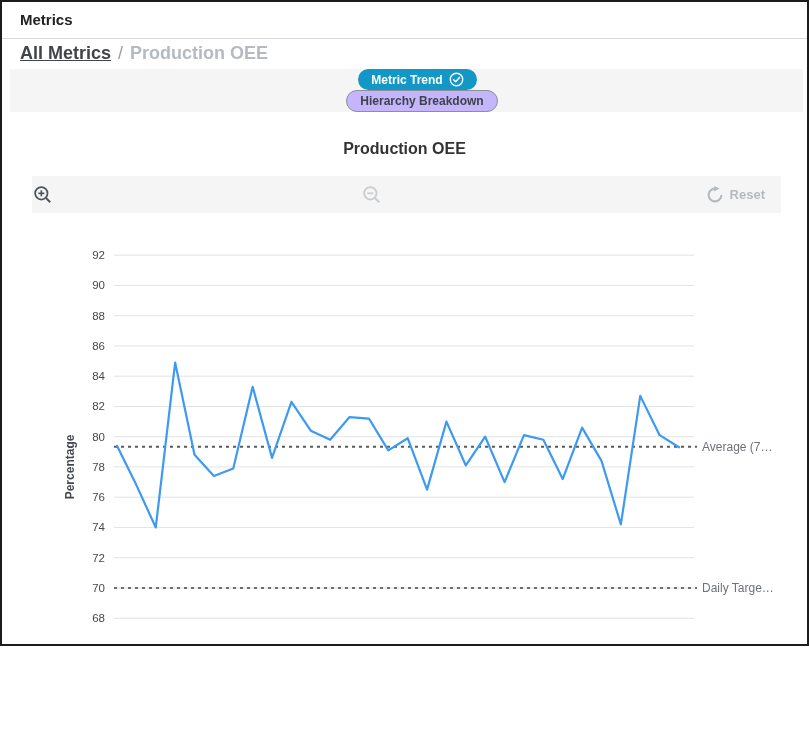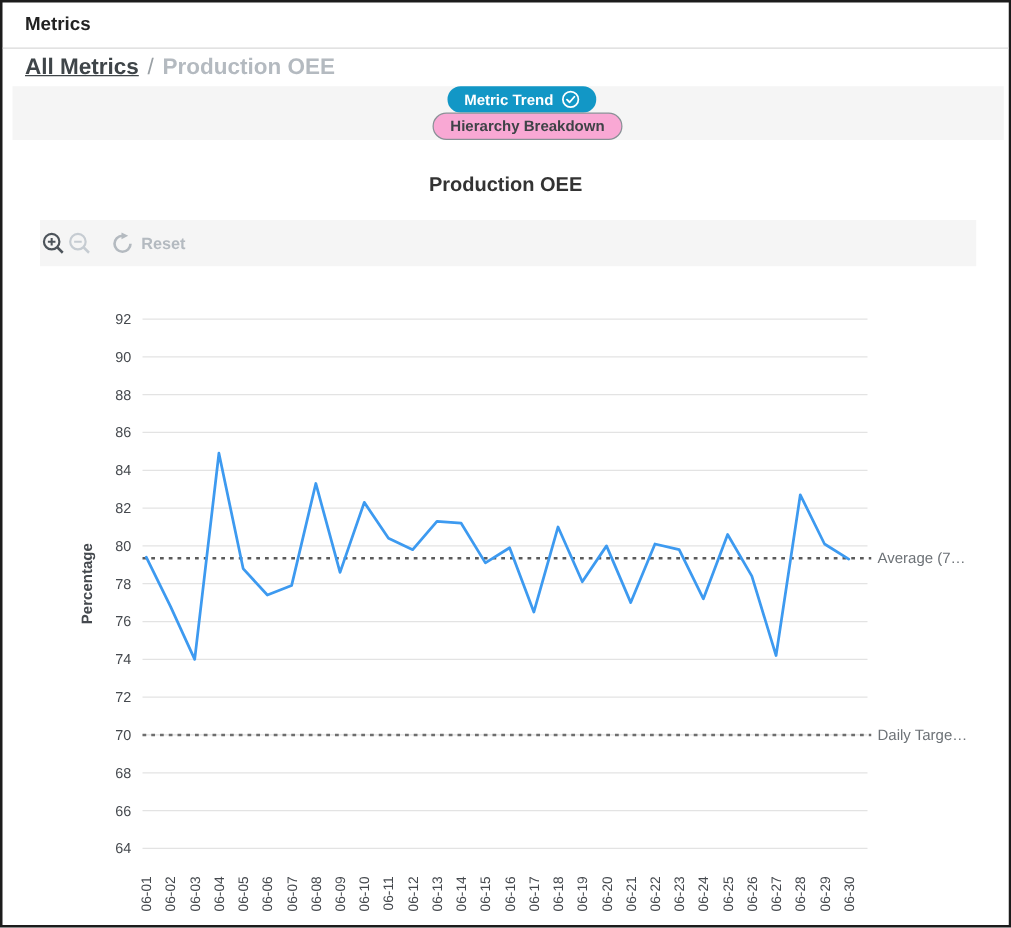--- a/index.html
+++ b/index.html
@@ -1,18 +1,18 @@
 <!DOCTYPE html>
 <html><head>
 <meta charset="utf-8">
 <style>
   * { margin:0; padding:0; box-sizing:border-box; }
   body { font-family:"Liberation Sans", sans-serif; background:#fff; }
   .frame {
-    position:relative; width:809px; height:742px;
+    position:relative; width:809px; height:646px;
     border:2px solid #1c1c1c; background:#fff; overflow:hidden;
   }
   .page-title {
     position:absolute; left:18px; top:9px;
     font-size:15px; font-weight:700; color:#222;
   }
   .top-divider {
     position:absolute; left:0; top:36px; width:100%;
     border-top:1px solid #d9d9d9;
   }
@@ -26,28 +26,28 @@
   .breadcrumb .bc-current { color:#b4bac0; }
   .tabs-band {
     position:absolute; left:8px; top:67px; width:793px; height:43px;
     background:#f5f5f5; display:flex; align-items:center; padding-left:22px;flex-direction:column;
   }
   .pill {
     height:26px; border-radius:13px; display:inline-flex; align-items:center;
     padding:0 13px; font-size:12px; font-weight:700; cursor:pointer;
   }
   .pill.selected { background:#1297c6; color:#fff; gap:6px; }
-  .pill.unselected { background:#f9a8d4; color:#3f4347; border:1px solid #8a9096; margin-left:9px; }
+  .pill.unselected { background:#c4b5fd; color:#3f4347; border:1px solid #8a9096; margin-left:9px; }
   .chart-title {
     position:absolute; left:0; top:138px; width:100%;
     text-align:center; font-size:16px; font-weight:600; color:#333;
   }
   .chart-toolbar {
     position:absolute; left:30px; top:174px; width:749px; height:37px;
-    background:#f5f5f5; display:flex; align-items:center; justify-content:flex-start;
+    background:#f5f5f5; display:flex; align-items:center; justify-content:space-between;
     padding-right:16px; 
   }
   .tb-icon { display:inline-flex; align-items:center; cursor:pointer; }
   .tb-reset {
     display:inline-flex; align-items:center; gap:5px; margin-left:14px; cursor:pointer;
     font-size:13px; font-weight:700; color:#b4bac0;
   }
   .chart-region { position:absolute; left:0; top:225px; width:809px; height:517px; }
   svg text { font-family:"Liberation Sans", sans-serif; }
 </style>

